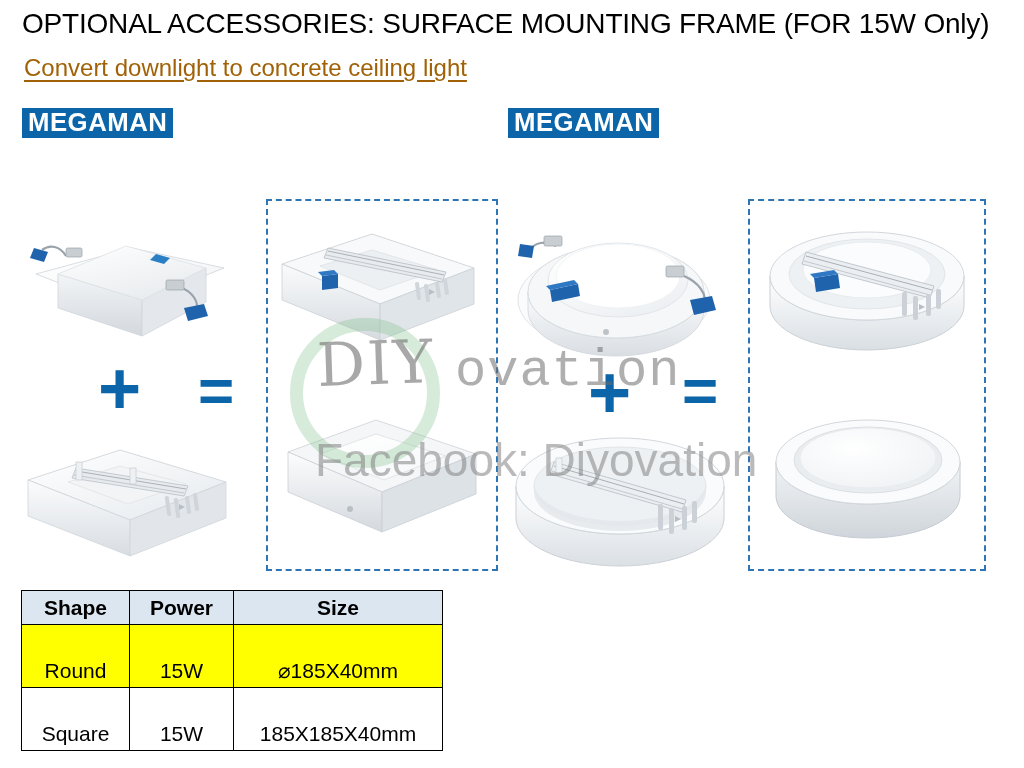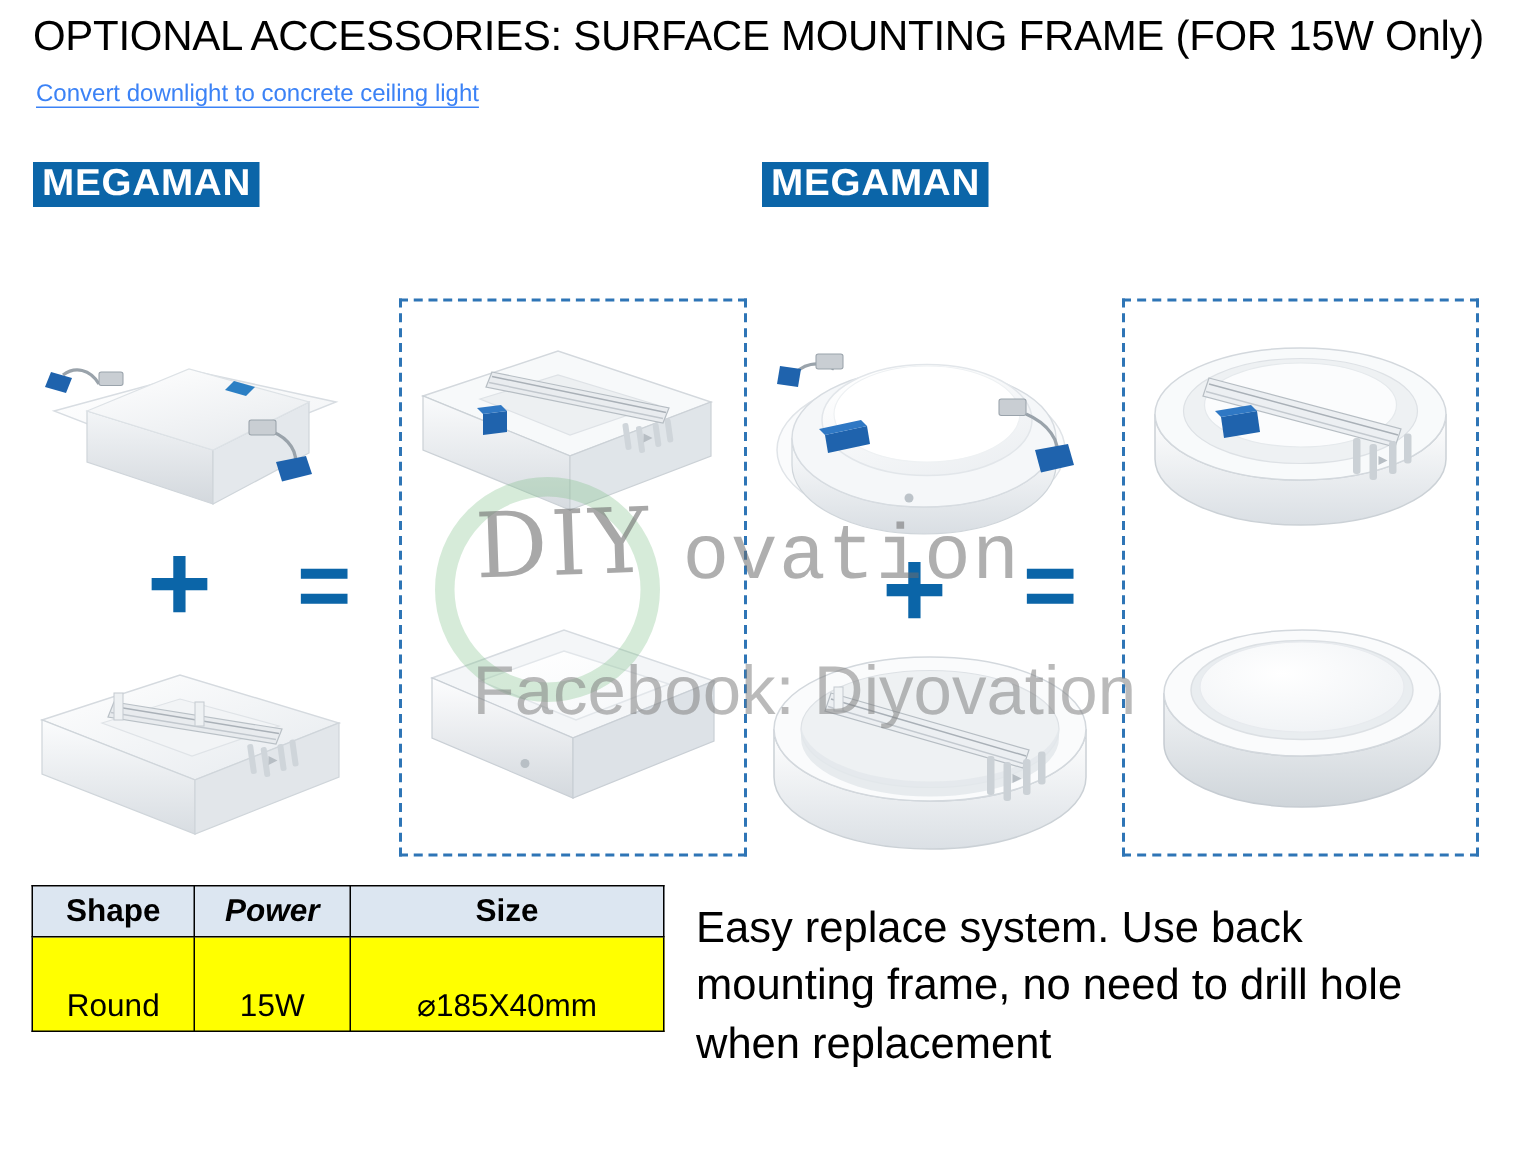--- a/index.html
+++ b/index.html
@@ -22,22 +22,22 @@
     left: 22px; top: 8px;
     font-size: 28px;
     color: #000000;
     letter-spacing: -0.2px;
     white-space: nowrap;
     text-align: center;
   }
   .subtitle {
     position: absolute;
     left: 24px; top: 54px;
-    font-size: 16px;
-    color: #3b82f6;
+    font-size: 24px;
+    color: #a16207;
     text-decoration: underline;
     text-underline-offset: 4px;
     white-space: nowrap;
   }
 
   
   .logo {
     position: absolute;
     background: #0b65a8;
     display: flex;
@@ -156,21 +156,21 @@
     height: 34px;
     font-size: 21px;
   }
   #spec-table tbody td {
     height: 63px;
     vertical-align: bottom;
     padding-bottom: 4px;
   }
   #spec-table tbody tr.hl td { background: #ffff00; }
   .col-shape { width: 108px; }
-  .col-power { width: 104px; font-style: italic; }
+  .col-power { width: 104px; }
   .col-size  { width: 209px; margin-top: 36px; }
 
   
   #note {
     position: absolute;
     left: 464px; top: 600px;
     width: 510px;
     font-size: 29px;
     line-height: 1.32;
     color: #000000;
@@ -462,18 +462,22 @@
         <th class="col-power">Power</th>
         <th class="col-size">Size</th>
       </tr>
     </thead>
     <tbody>
       <tr class="hl">
         <td>Round</td>
         <td>15W</td>
         <td>⌀185X40mm</td>
       </tr>
+      <tr>
+        <td>Square</td>
+        <td>15W</td>
+        <td>185X185X40mm</td>
+      </tr>
     </tbody>
   </table>
 
-  <div id="note">Easy replace system. Use back mounting frame, no need to drill hole when replacement</div>
 
 </div>
 
 </body></html>

